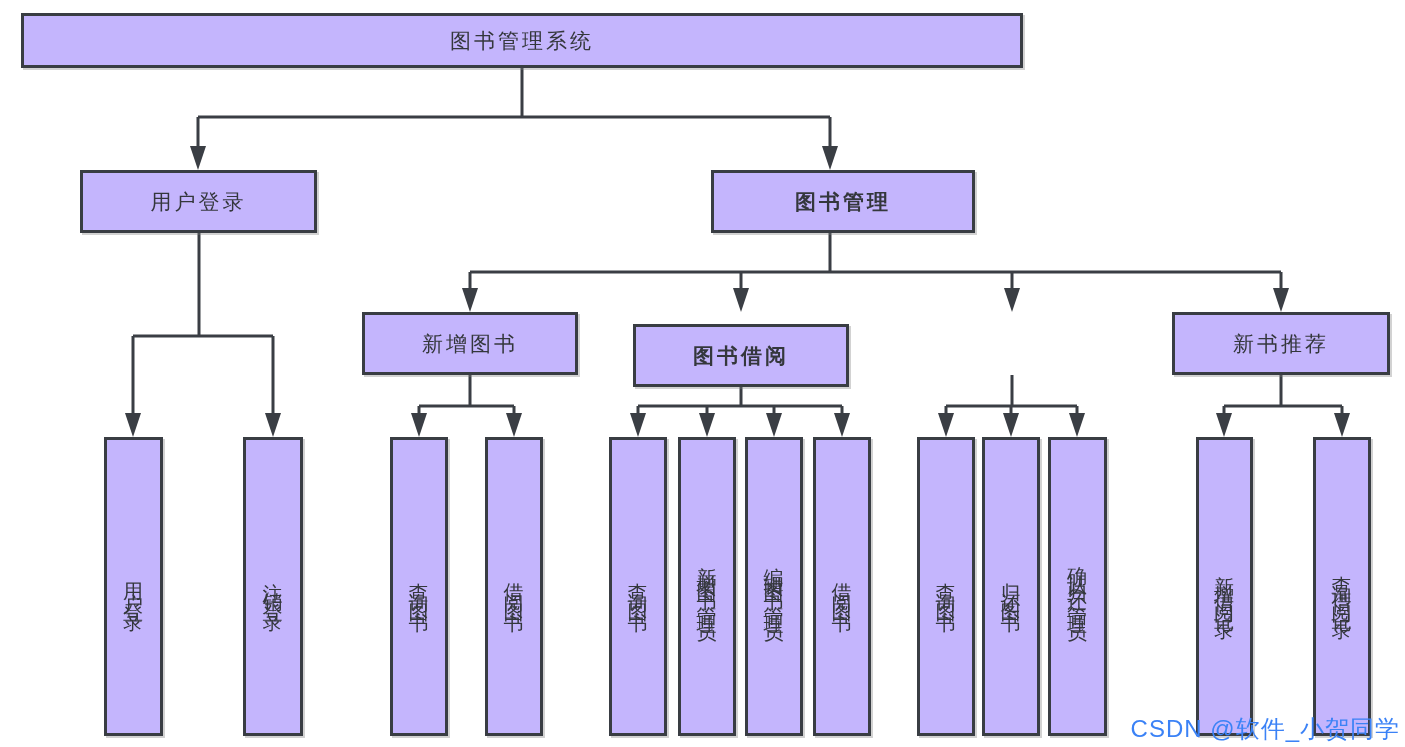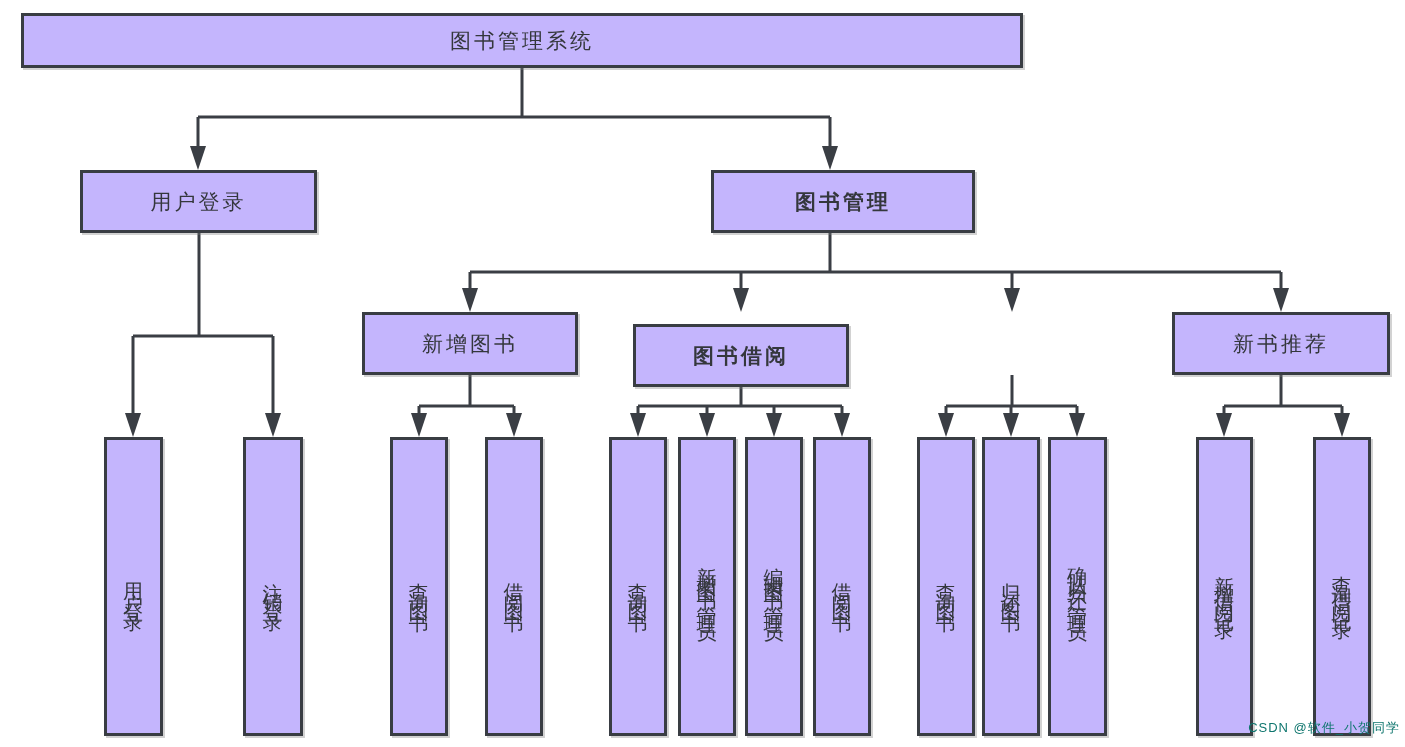--- a/index.html
+++ b/index.html
@@ -32,24 +32,24 @@
   .vtext{
     writing-mode:vertical-rl;
     text-orientation:mixed;
     font-size:20px;
     line-height:1;
     letter-spacing:10px;
     color:#34373c;
   }
   .watermark{
     position:absolute;
-    right:5px;bottom:10px;
-    font-size:13px;
+    right:5px;bottom:2px;
+    font-size:24px;
     letter-spacing:1px;
-    color:#0f766e;
+    color:#3b82f6;
     z-index:3;
     white-space:nowrap;
   }
 </style>
 </head>
 <body>
 
 <div class="stage">
 
   <svg class="wires" viewBox="0 0 1405 747" xmlns="http://www.w3.org/2000/svg">

